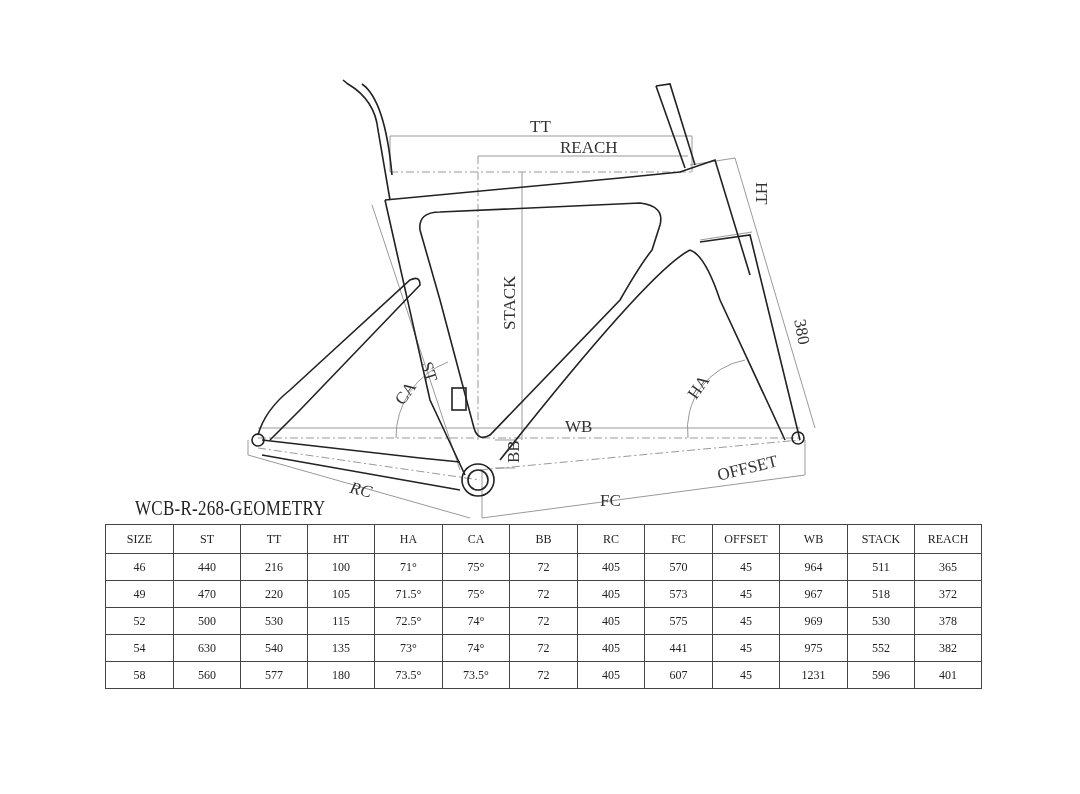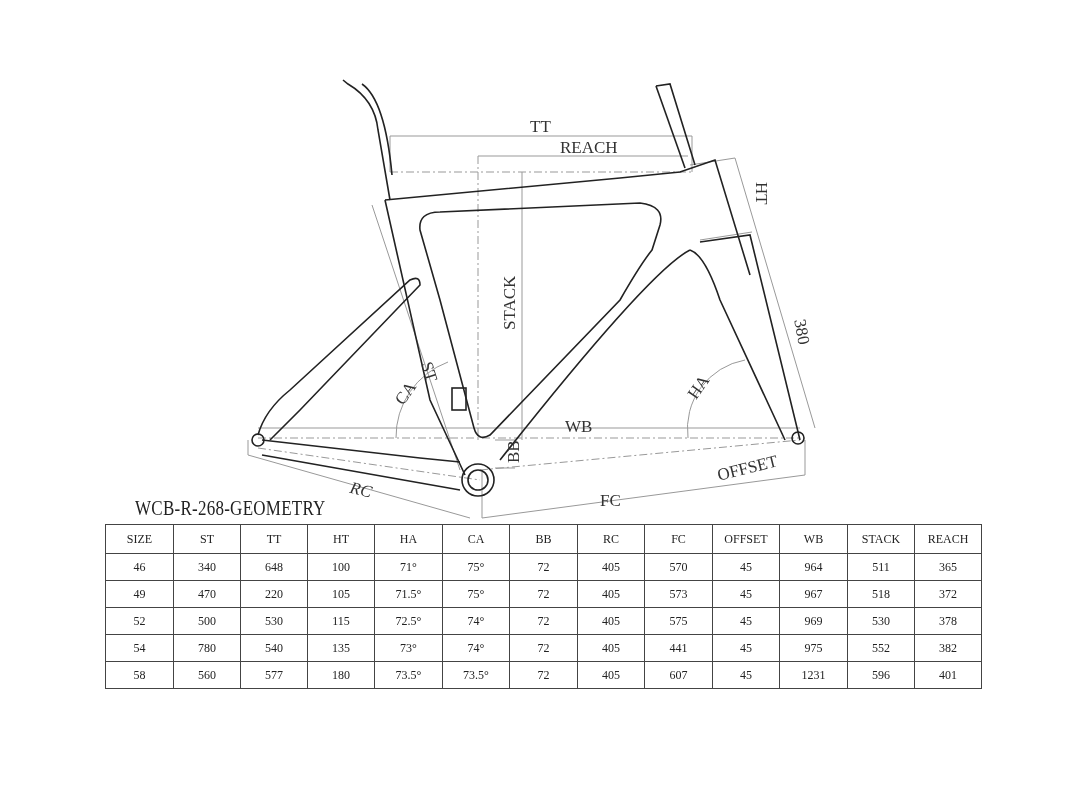--- a/index.html
+++ b/index.html
@@ -120,22 +120,22 @@
       <th class="c8">FC</th>
       <th class="c9">OFFSET</th>
       <th class="c10">WB</th>
       <th class="c11">STACK</th>
       <th class="c12">REACH</th>
     </tr>
   </thead>
   <tbody>
     <tr>
       <td>46</td>
-        <td>340</td>
-        <td>648</td>
+        <td>440</td>
+        <td>216</td>
         <td>100</td>
         <td>71°</td>
         <td>75°</td>
         <td>72</td>
         <td>405</td>
         <td>570</td>
         <td>45</td>
         <td>964</td>
         <td>511</td>
         <td>365</td>
@@ -165,21 +165,21 @@
         <td>72</td>
         <td>405</td>
         <td>575</td>
         <td>45</td>
         <td>969</td>
         <td>530</td>
         <td>378</td>
     </tr>
     <tr>
       <td>54</td>
-        <td>780</td>
+        <td>630</td>
         <td>540</td>
         <td>135</td>
         <td>73°</td>
         <td>74°</td>
         <td>72</td>
         <td>405</td>
         <td>441</td>
         <td>45</td>
         <td>975</td>
         <td>552</td>

